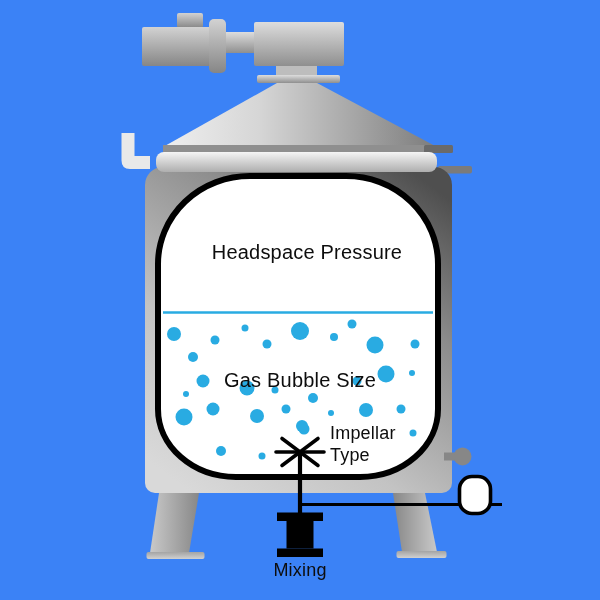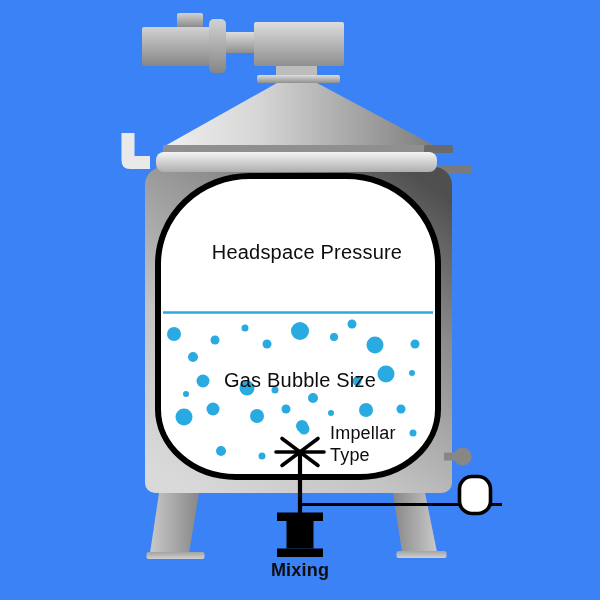--- a/index.html
+++ b/index.html
@@ -150,14 +150,14 @@
   <div class="lbl big center" style="left:165px;top:241px;width:284px;">Headspace Pressure</div>
 
   <div class="lbl big center" style="left:164px;top:353px;width:272px;margin-top:16px;">Gas Bubble Size</div>
 
   <div class="lbl small" style="left:330px;top:423px;">
     <span>Impellar</span><br>
     <span>Type</span>
   </div>
 
 
-  <div class="lbl small center" style="left:260px;top:560px;width:80px;font-weight:bold;">Mixing</div>
+  <div class="lbl small center" style="left:260px;top:560px;width:80px;">Mixing</div>
 </div>
 
 </body></html>

